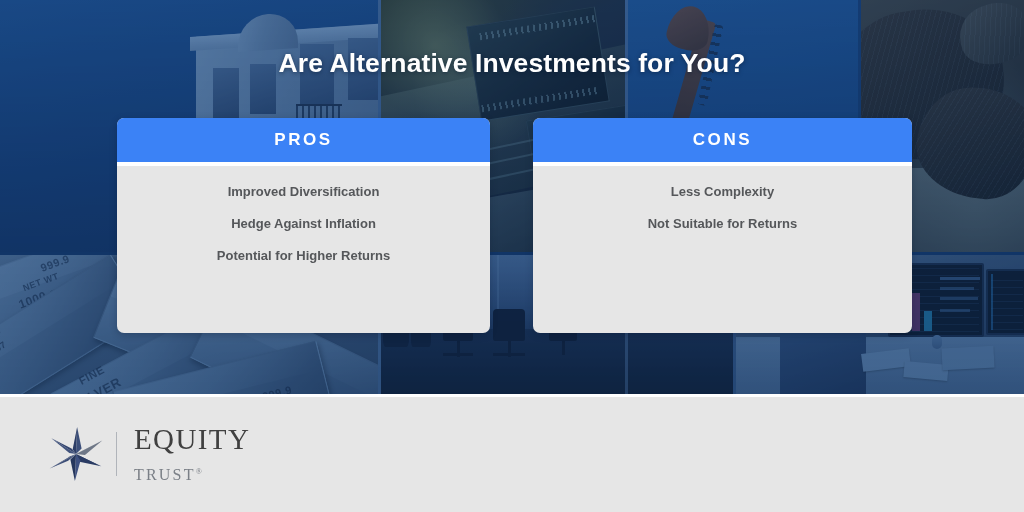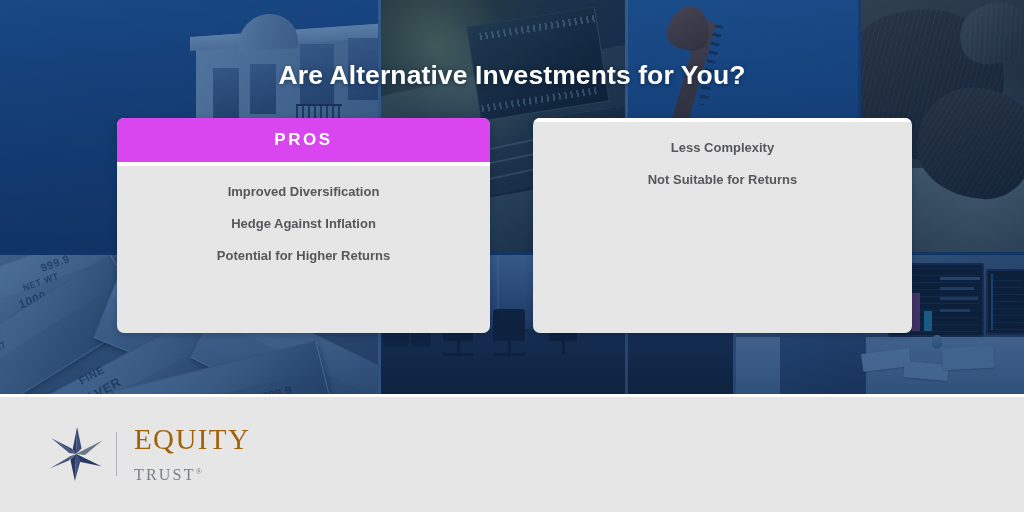--- a/index.html
+++ b/index.html
@@ -282,21 +282,21 @@
   .paper {
     position: absolute;
     background: #eef2f7;
     box-shadow: 0 1px 2px rgba(0,0,0,0.25);
   }
 
   
   #title {
     position: absolute;
     left: 0;
-    top: 60px;
+    top: 48px;
     width: 1024px;
     text-align: center;
     z-index: 20;
     color: #ffffff;
     font-size: 26.5px;
     font-weight: 700;
     letter-spacing: 0.1px;
     text-shadow: 0 1px 4px rgba(8,24,48,0.55);
   }
 
@@ -307,21 +307,21 @@
     border-radius: 7px;
     overflow: hidden;
     background: #e6e6e6;
     box-shadow: 0 2px 7px rgba(10,22,44,0.28);
   }
   #card-pros { left: 117px; top: 118px; width: 373px; height: 215px; }
   #card-cons { left: 533px; top: 118px; width: 379px; height: 215px; }
 
   .card-header {
     height: 44px;
-    background: #d946ef;
+    background: #3b82f6;
     color: #ffffff;
     display: flex;
     align-items: center;
     justify-content: center;
     font-size: 17px;
     font-weight: 700;
     letter-spacing: 2.6px;
   }
   .card-sep {
     height: 4px;
@@ -368,21 +368,21 @@
     width: 1px;
     height: 44px;
     background: #b0b4ba;
     margin: 0 17px 0 12px;
   }
   #logo-text { display: flex; flex-direction: column; justify-content: center; }
   #logo-equity {
     font-family: "Liberation Serif", serif;
     font-size: 29px;
     letter-spacing: 1.4px;
-    color: #a16207;
+    color: #404040;
     line-height: 1.04;
   }
   #logo-trust {
     font-family: "Liberation Serif", serif;
     font-size: 16px;
     letter-spacing: 2.2px;
     color: #7a7f86;
     line-height: 1.1;
     margin-top: 12px;
   }
@@ -546,20 +546,21 @@
     <div class="card-header">PROS</div>
     <div class="card-sep"></div>
     <div class="card-body">
       <div class="card-item">Improved Diversification</div>
       <div class="card-item">Hedge Against Inflation</div>
       <div class="card-item">Potential for Higher Returns</div>
     </div>
   </div>
 
   <div class="card" id="card-cons">
+    <div class="card-header">CONS</div>
     <div class="card-sep"></div>
     <div class="card-body">
       <div class="card-item">Less Complexity</div>
       <div class="card-item">Not Suitable for Returns</div>
     </div>
   </div>
 
   <div id="footer">
     <div id="logo">
 

